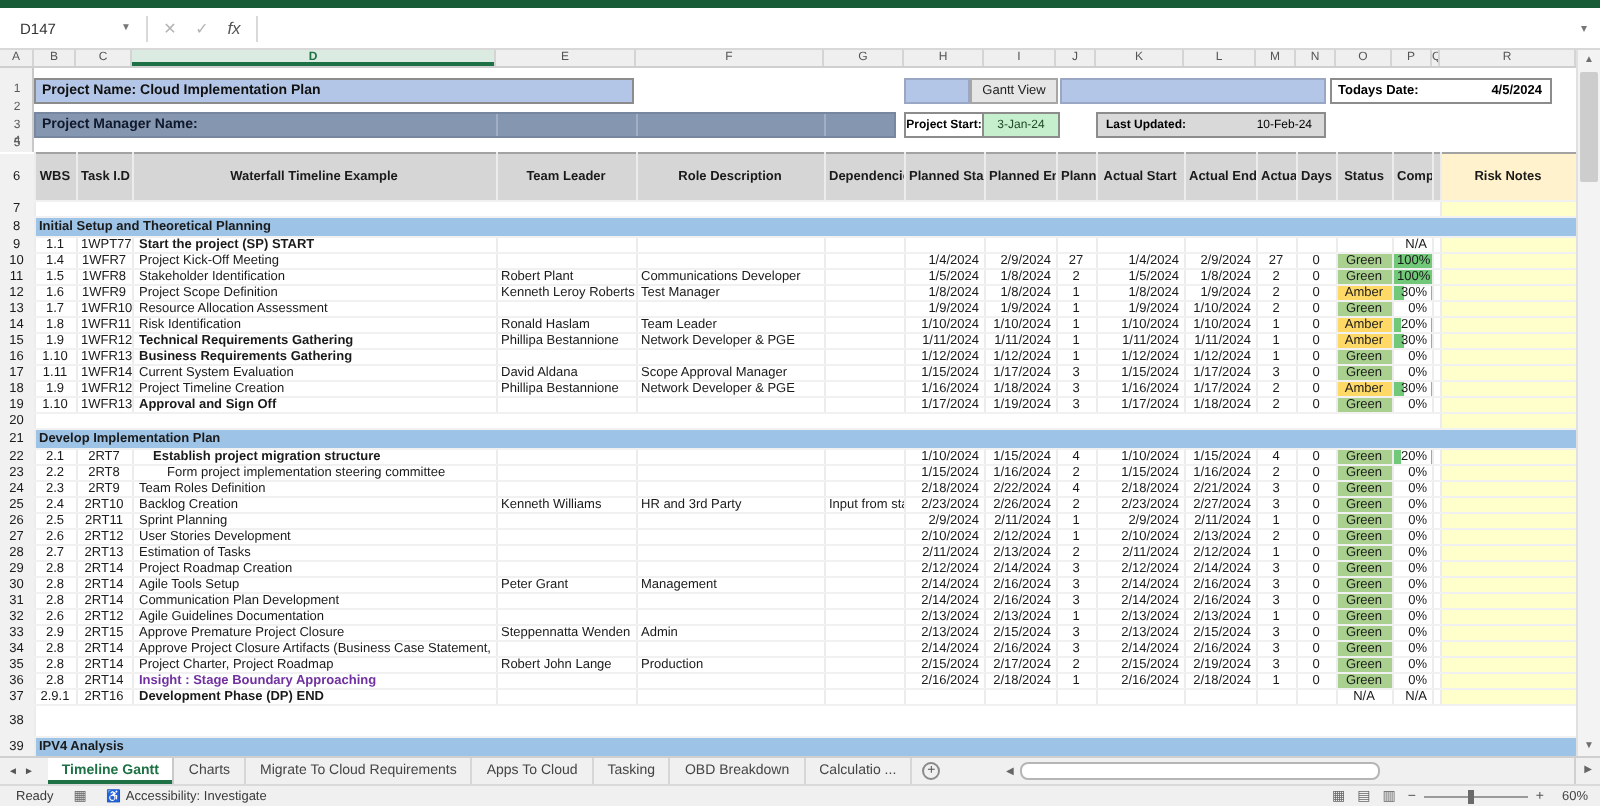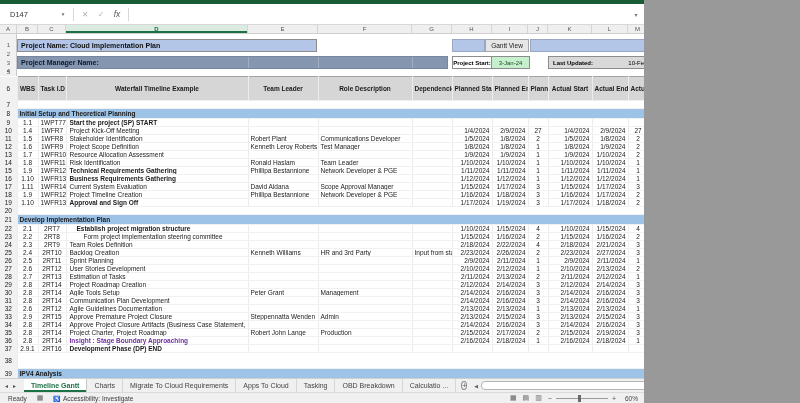--- a/index.html
+++ b/index.html
@@ -1,17 +1,17 @@
 <!DOCTYPE html>
 <html style="--accent-green: #1E7145; --accent-dark: #185C37; --section-blue: #9DC3E6; --band-blue: #8496B0; --info-blue: #B4C6E7; --status-green-bg: #A9D08E; --status-amber-bg: #FFD966; --comp-bar: #70C878; --risk-yellow: #FFFFCC; --start-green: #C6EFCE; --updated-gray: #D9D9D9;"><head>
 <meta charset="utf-8">
 <style>
   * { margin:0; padding:0; box-sizing:border-box; }
   body { font-family:"Liberation Sans", sans-serif; background:#999; }
-  .app { position:relative; width:644px; height:403px; background:#fff; overflow:hidden; }
+  .app { position:relative; width:800px; height:403px; background:#fff; overflow:hidden; }
 
   
   .top-strip { height:4px; background:var(--accent-dark,#185C37); }
 
   
   .fbar { position:absolute; top:4px; left:0; right:0; height:21px; background:#fff;
           border-bottom:1px solid #d8d8d8; display:flex; align-items:center; font-size:7.5px; color:#333; }
   .namebox { width:50px; height:15px; margin-left:6px; display:flex; align-items:center; padding-left:4px; }
   .nb-arrow { font-size:5px; color:#777; width:14px; text-align:center; }
   .fb-div { width:1px; height:13px; background:#d9d9d9; margin:0 3px; }

